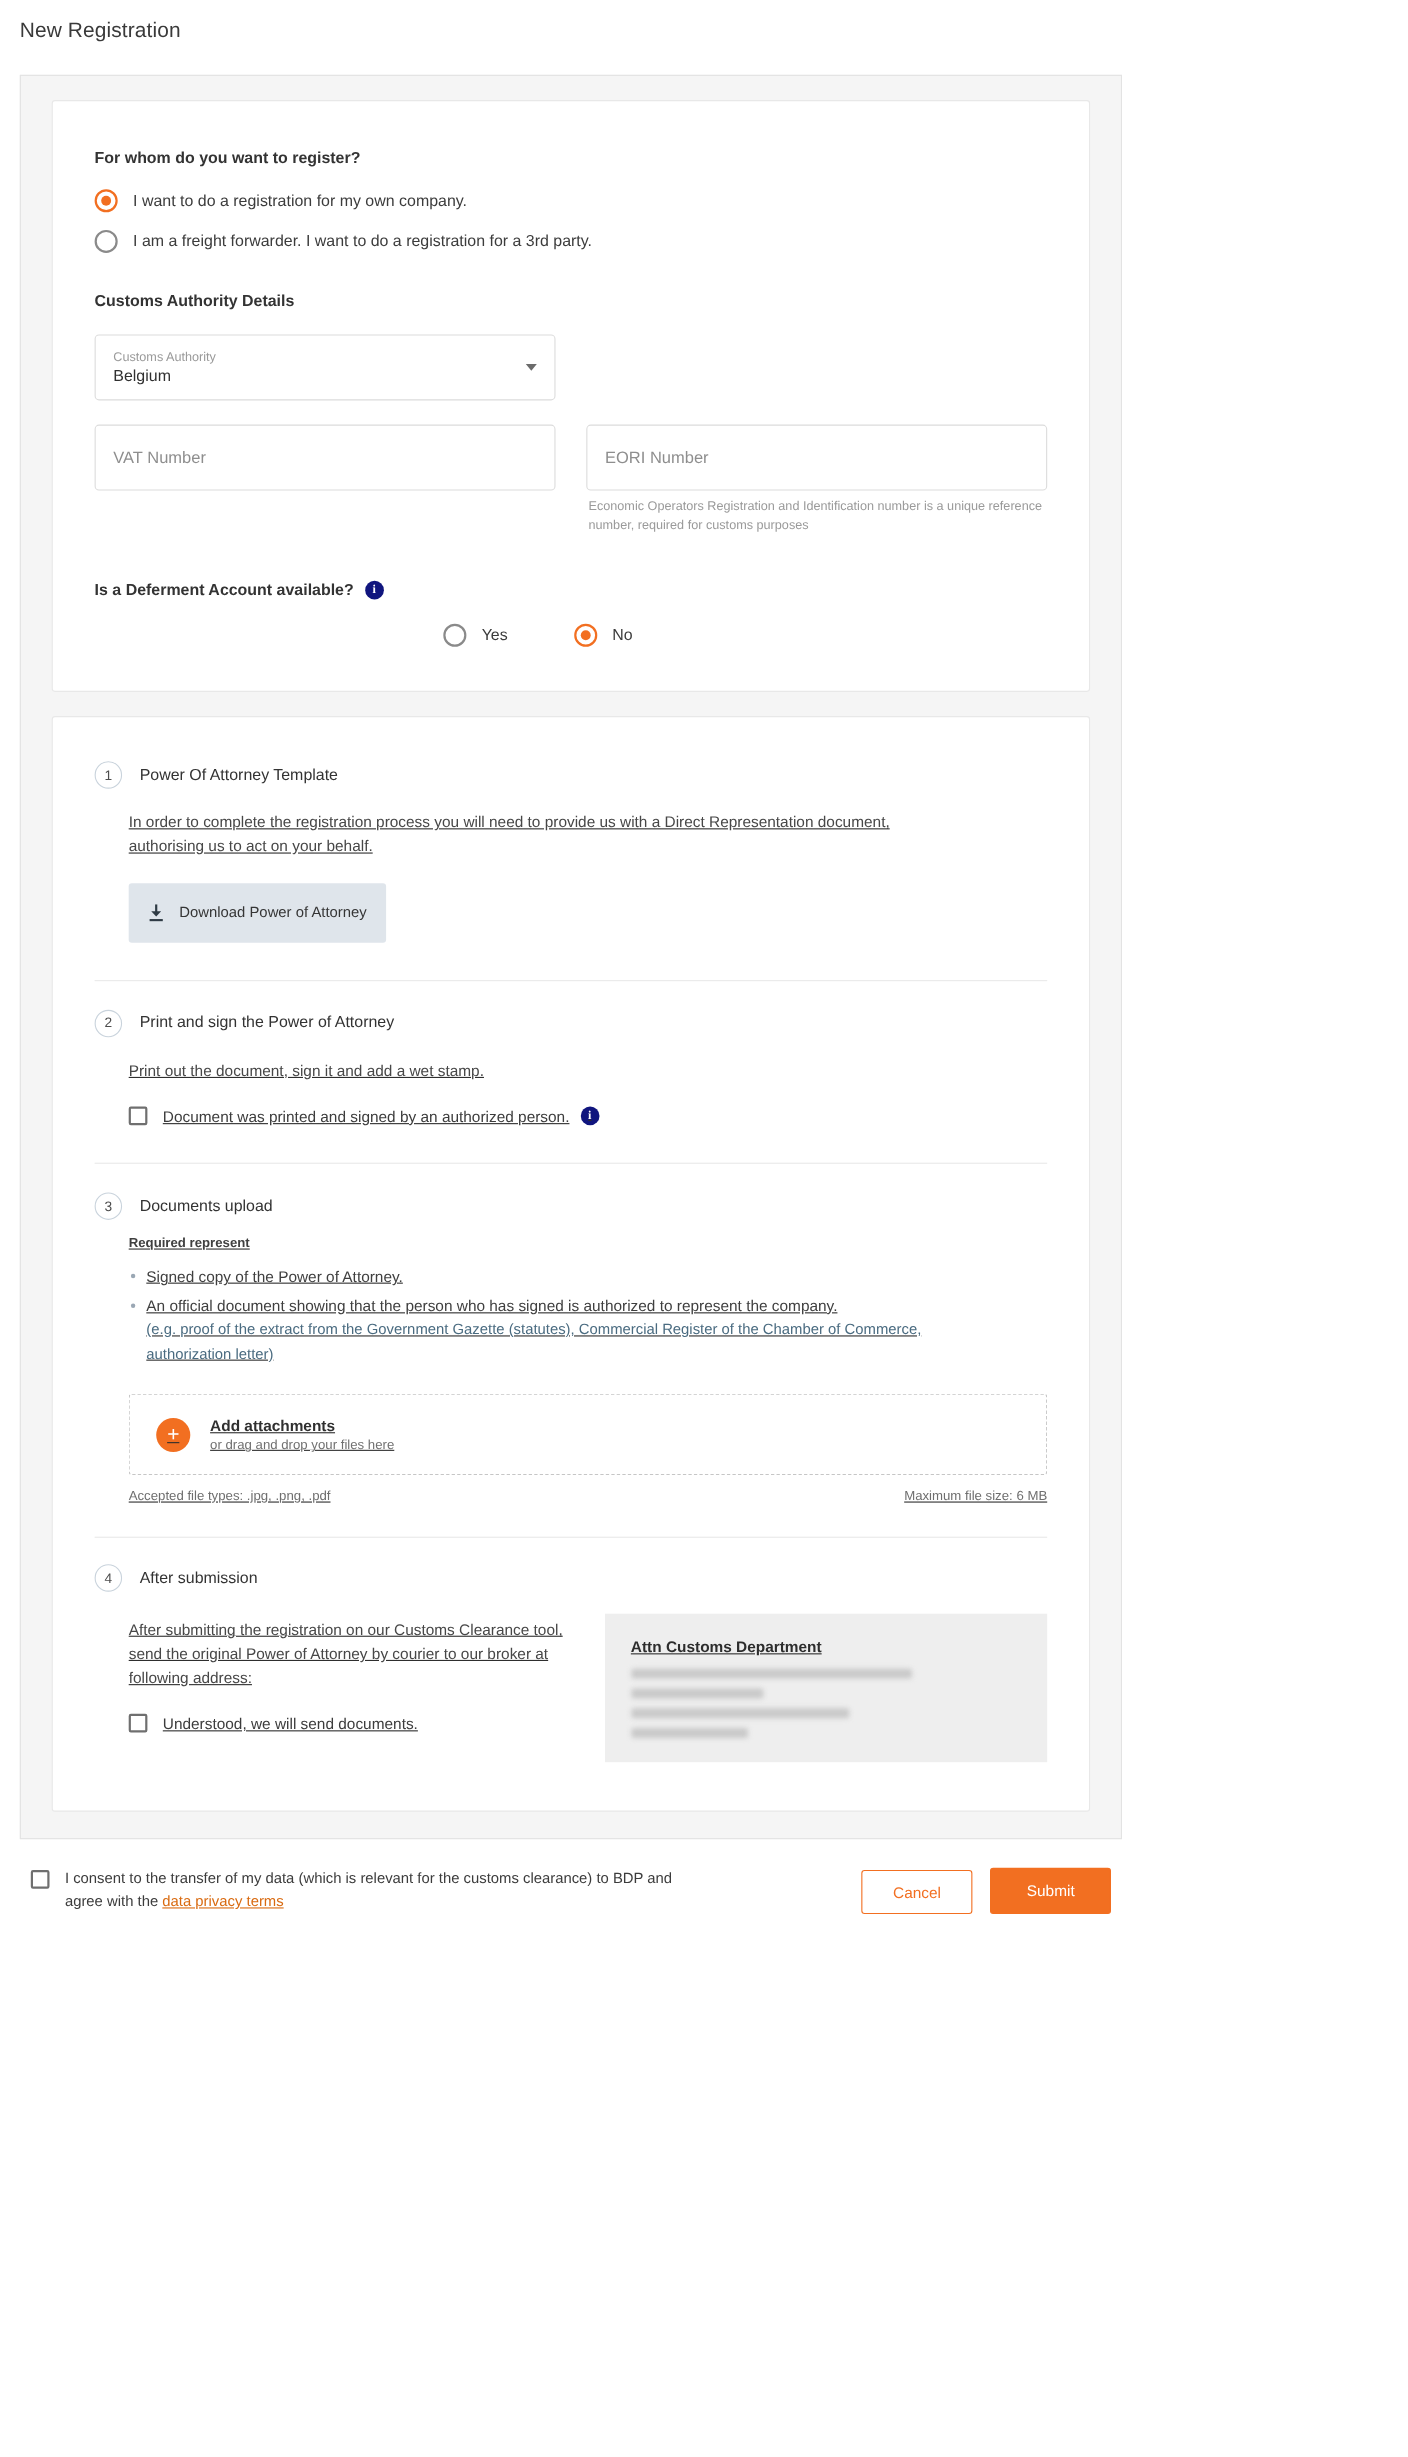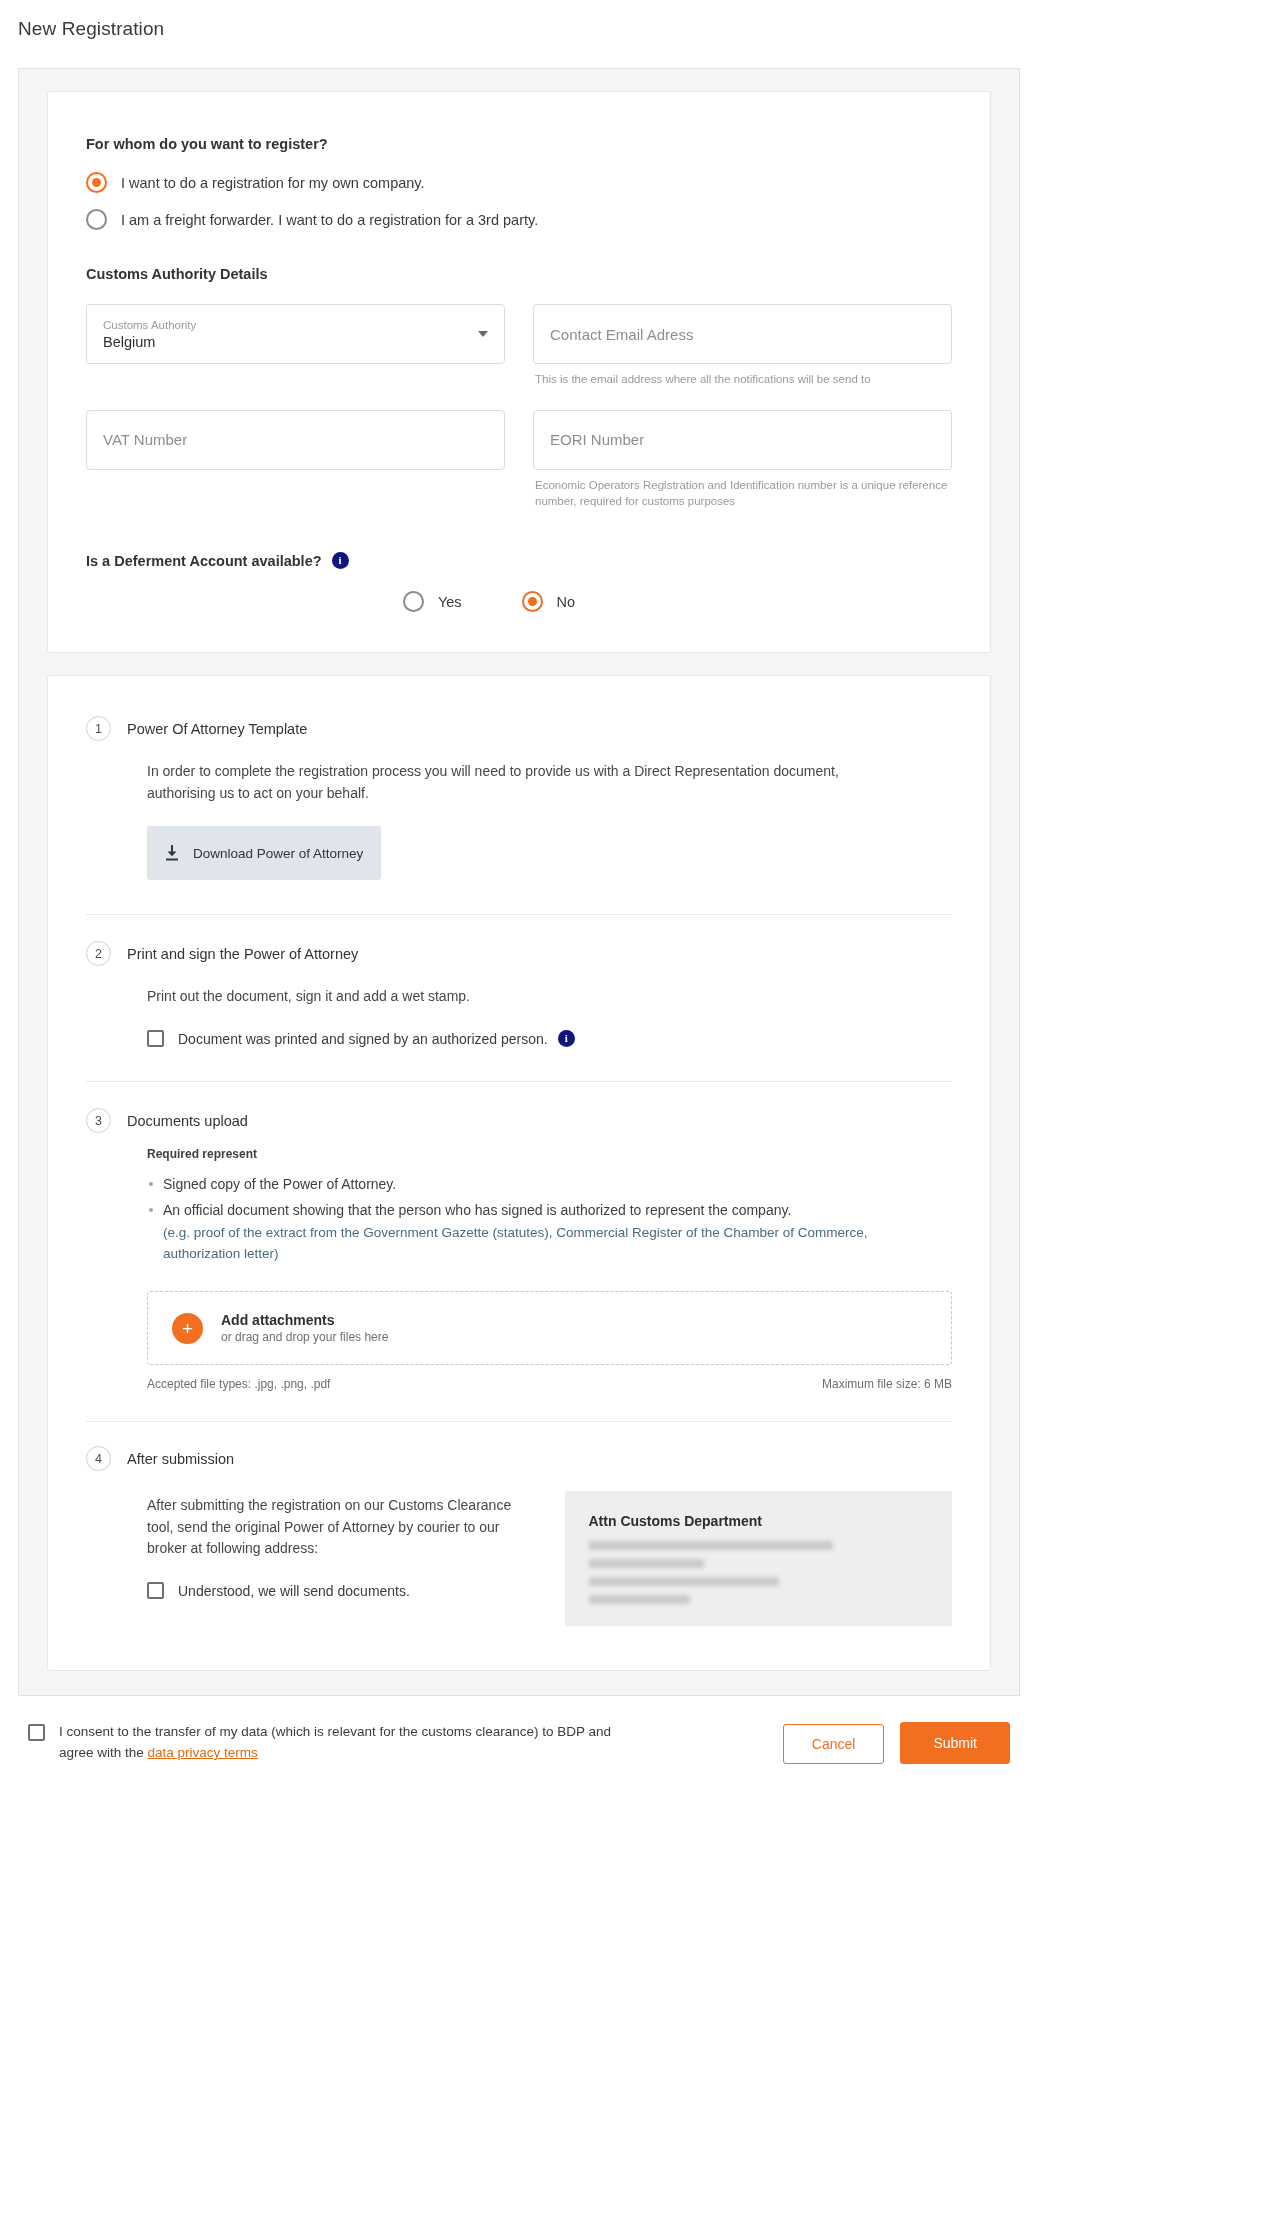--- a/index.html
+++ b/index.html
@@ -190,21 +190,22 @@
     align-items: center;
     justify-content: center;
     flex: 0 0 auto;
   }
   .step-title {
     font-size: 14.5px;
     color: #333;
     margin-left: 16px;
   }
   .step-body {
-    margin-left: 61px;
+    margin-left: 31px;
+    text-decoration: underline;
   }
   .step-para {
     font-size: 14px;
     color: #474747;
     line-height: 1.55;
     margin: 20px 0 0 0;
     max-width: 700px;
   }
   .dl-btn {
     display: inline-flex;
@@ -417,26 +418,20 @@
 
       <div class="subhead">Customs Authority Details</div>
 
       <div class="field-grid">
         <div class="field-cell">
           <div class="field-box filled">
             <span class="field-float-label">Customs Authority</span>
             <span class="field-value">Belgium</span>
             <span class="caret"></span>
           </div>
-        </div>
-        <div class="field-cell">
-          <div class="field-box">
-            <span class="field-placeholder">Contact Email Adress</span>
-          </div>
-          <div class="help-text">This is the email address where all the notifications will be send to</div>
         </div>
       </div>
 
       <div class="row-gap"></div>
 
       <div class="field-grid">
         <div class="field-cell">
           <div class="field-box">
             <span class="field-placeholder">VAT Number</span>
           </div>

